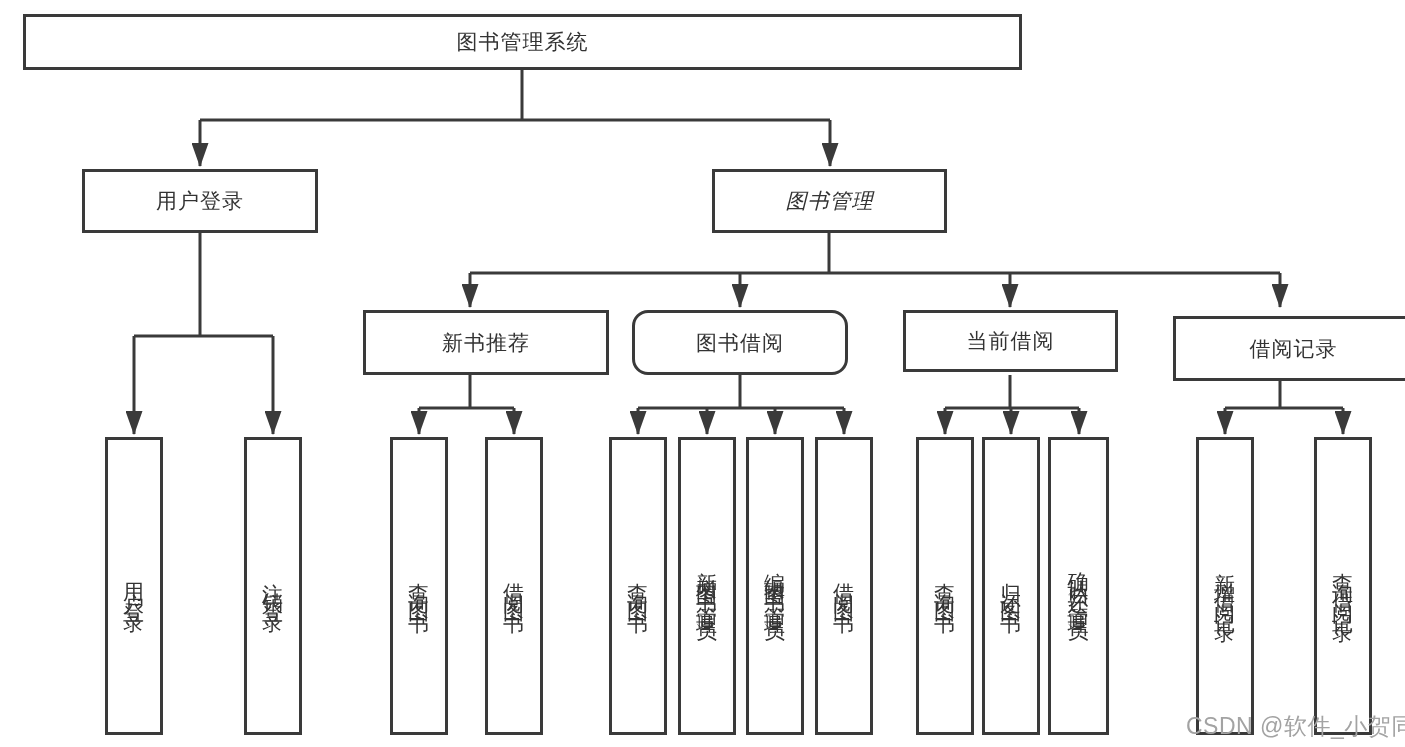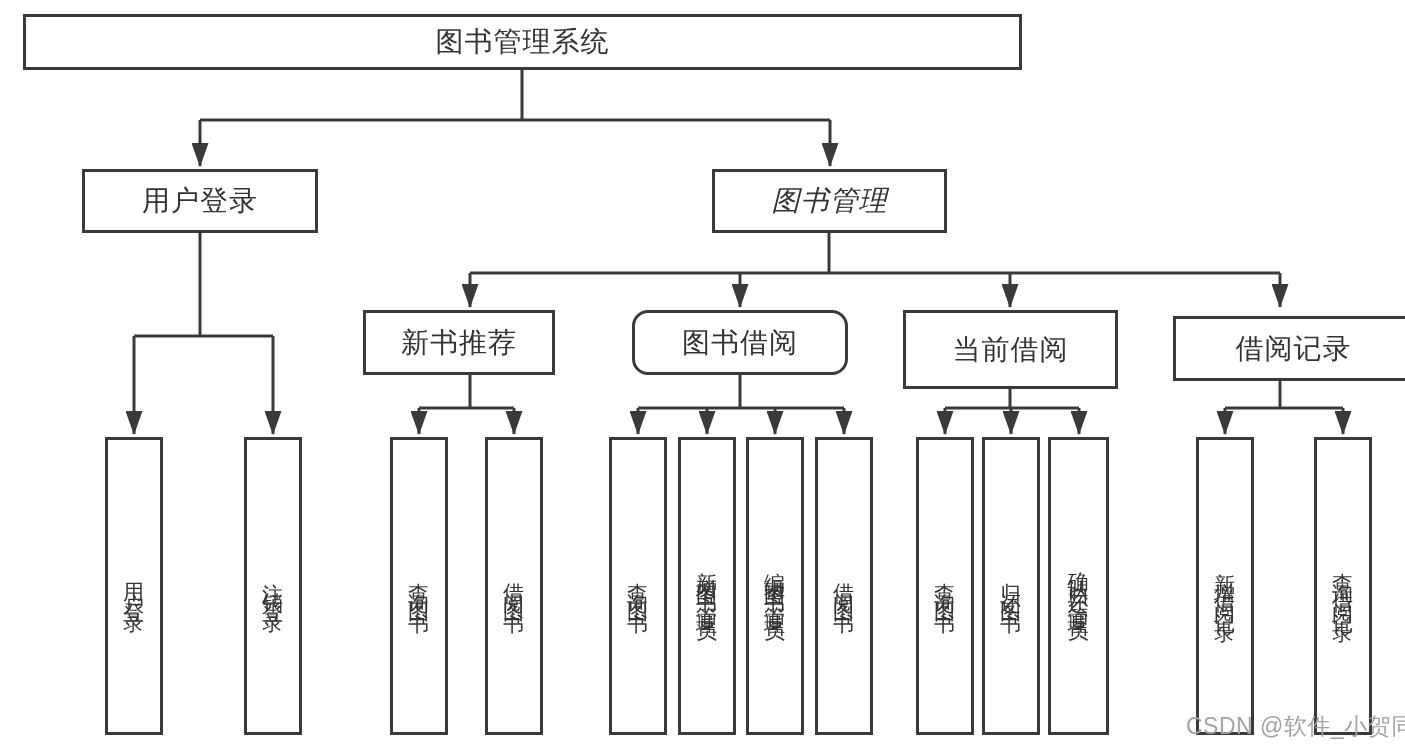--- a/index.html
+++ b/index.html
@@ -29,44 +29,44 @@
   }
   .node {
     position: absolute;
     box-sizing: border-box;
     background: #ffffff;
     border: 3px solid #3a3a3a;
     color: #333333;
     display: flex;
     align-items: center;
     justify-content: center;
-    font-size: 28px;
+    font-size: 21px;
     text-align: center;
     letter-spacing: 1px;
     z-index: 2;
   }
   .vnode {
     font-size: 21px;
   }
   .vnode .vtext {
     writing-mode: vertical-rl;
     text-orientation: mixed;
     letter-spacing: 10px;
     line-height: 1;
   }
   .vnode .vtext.long {
     letter-spacing: 7px;
   }
   
   .n-root          { left: 23px;   top: 14px;  width: 999px; height: 56px; }
   .n-user-login    { left: 82px;   top: 169px; width: 236px; height: 64px; }
   .n-book-mgmt     { left: 712px;  top: 169px; width: 235px; height: 64px; font-style: italic; }
-  .n-new-book-rec  { left: 363px;  top: 310px; width: 192px; height: 65px; }
+  .n-new-book-rec  { left: 363px;  top: 310px; width: 246px; height: 65px; }
   .n-book-borrow   { left: 632px;  top: 310px; width: 216px; height: 65px; border-radius: 16px; }
-  .n-current-borrow{ left: 903px;  top: 310px; width: 215px; height: 79px; }
+  .n-current-borrow{ left: 903px;  top: 310px; width: 215px; height: 62px; }
   .n-borrow-records{ left: 1173px; top: 316px; width: 241px; height: 65px; }
   
   .leaf { top: 437px; height: 298px; width: 58px; }
   .lf-user-login   { left: 105px; }
   .lf-logout       { left: 244px; }
   .lf-nbr-query    { left: 390px; }
   .lf-nbr-borrow   { left: 485px; }
   .lf-bb-query     { left: 609px; }
   .lf-bb-add       { left: 678px; }
   .lf-bb-edit      { left: 746px; }

